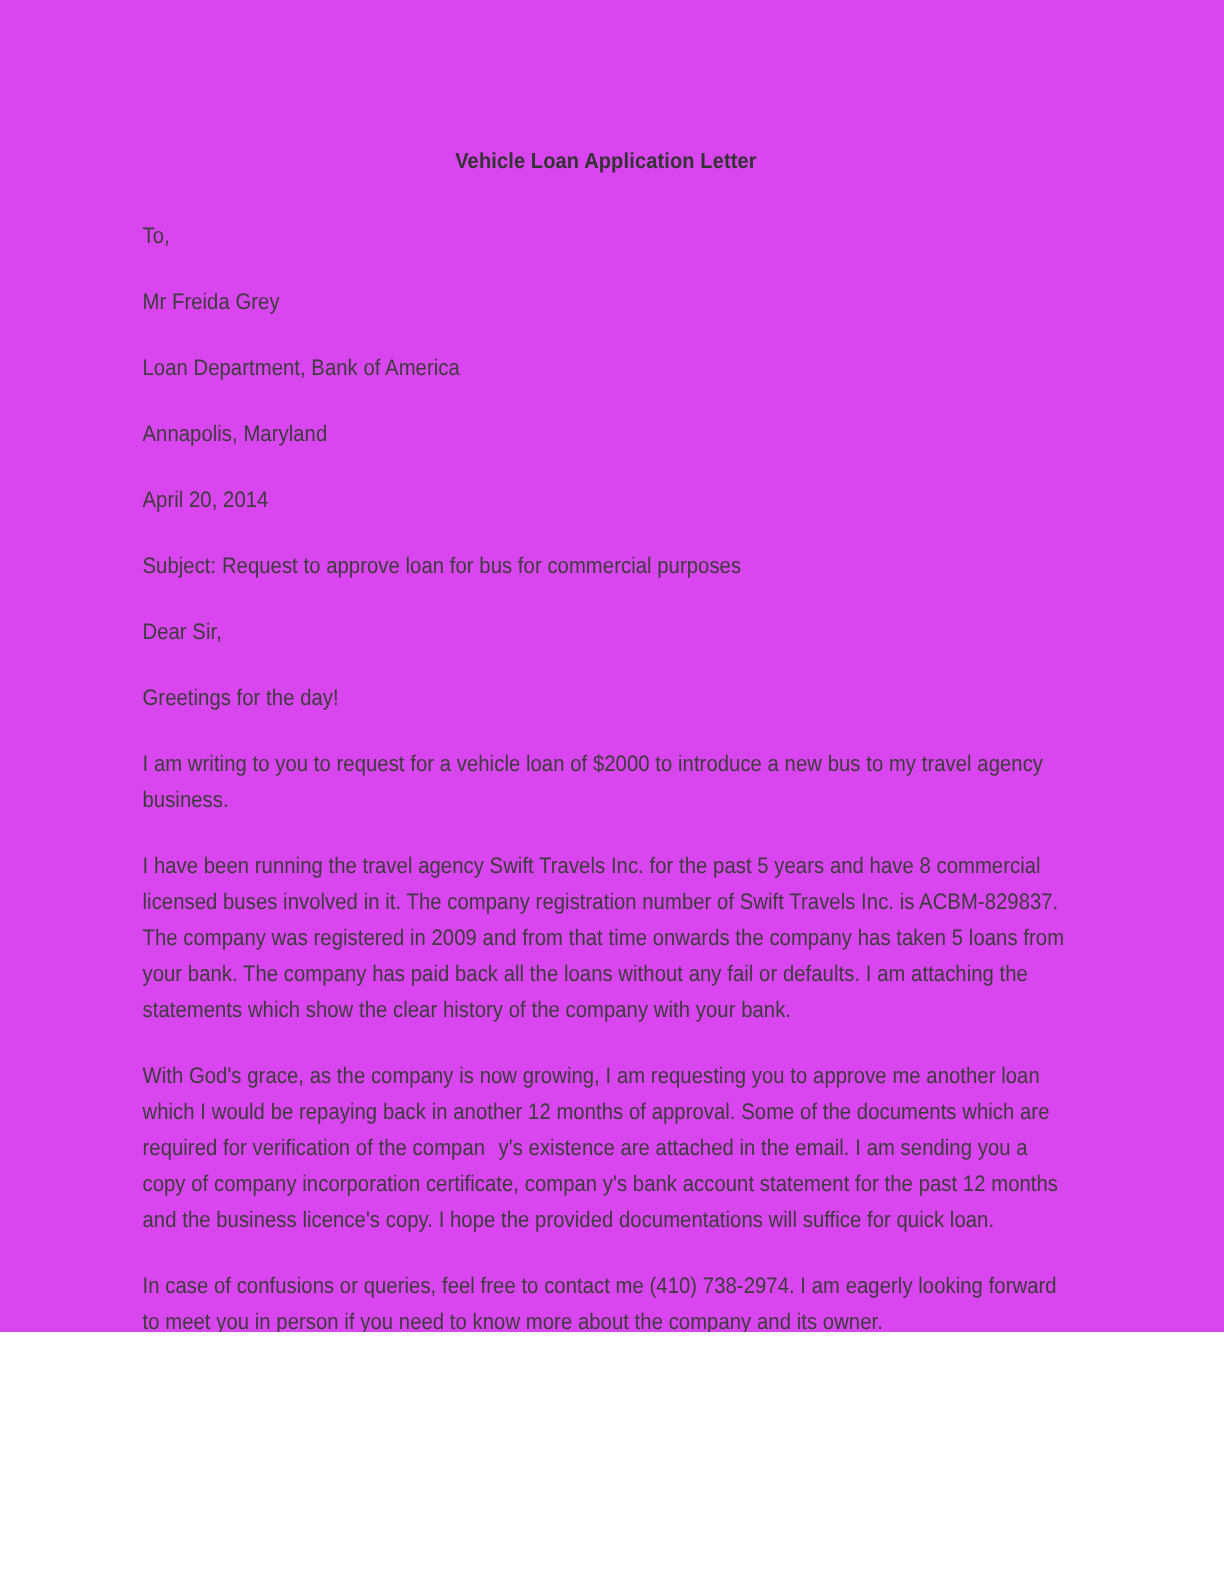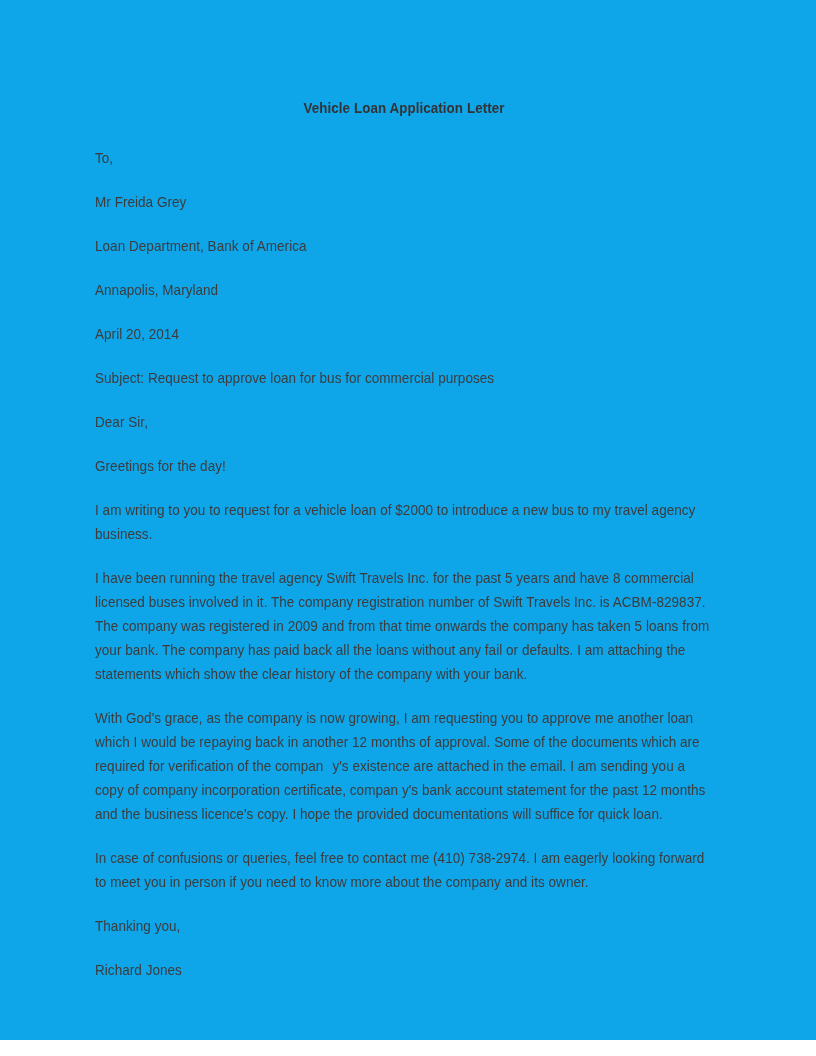--- a/index.html
+++ b/index.html
@@ -3,22 +3,22 @@
 <meta charset="utf-8">
 <style>
   html, body {
     margin: 0;
     padding: 0;
     background: #ffffff;
   }
   .page {
     position: relative;
     width: 816px;
-    height: 1040px;
-    background: #0ea5e9;
+    height: 888px;
+    background: #d946ef;
     margin: 0 auto;
     overflow: hidden;
     font-family: "Liberation Sans", "DejaVu Sans", sans-serif;
   }
   .doc-body {
     position: absolute;
     left: 95px;
     top: 100px;
     width: 618px;
   }

